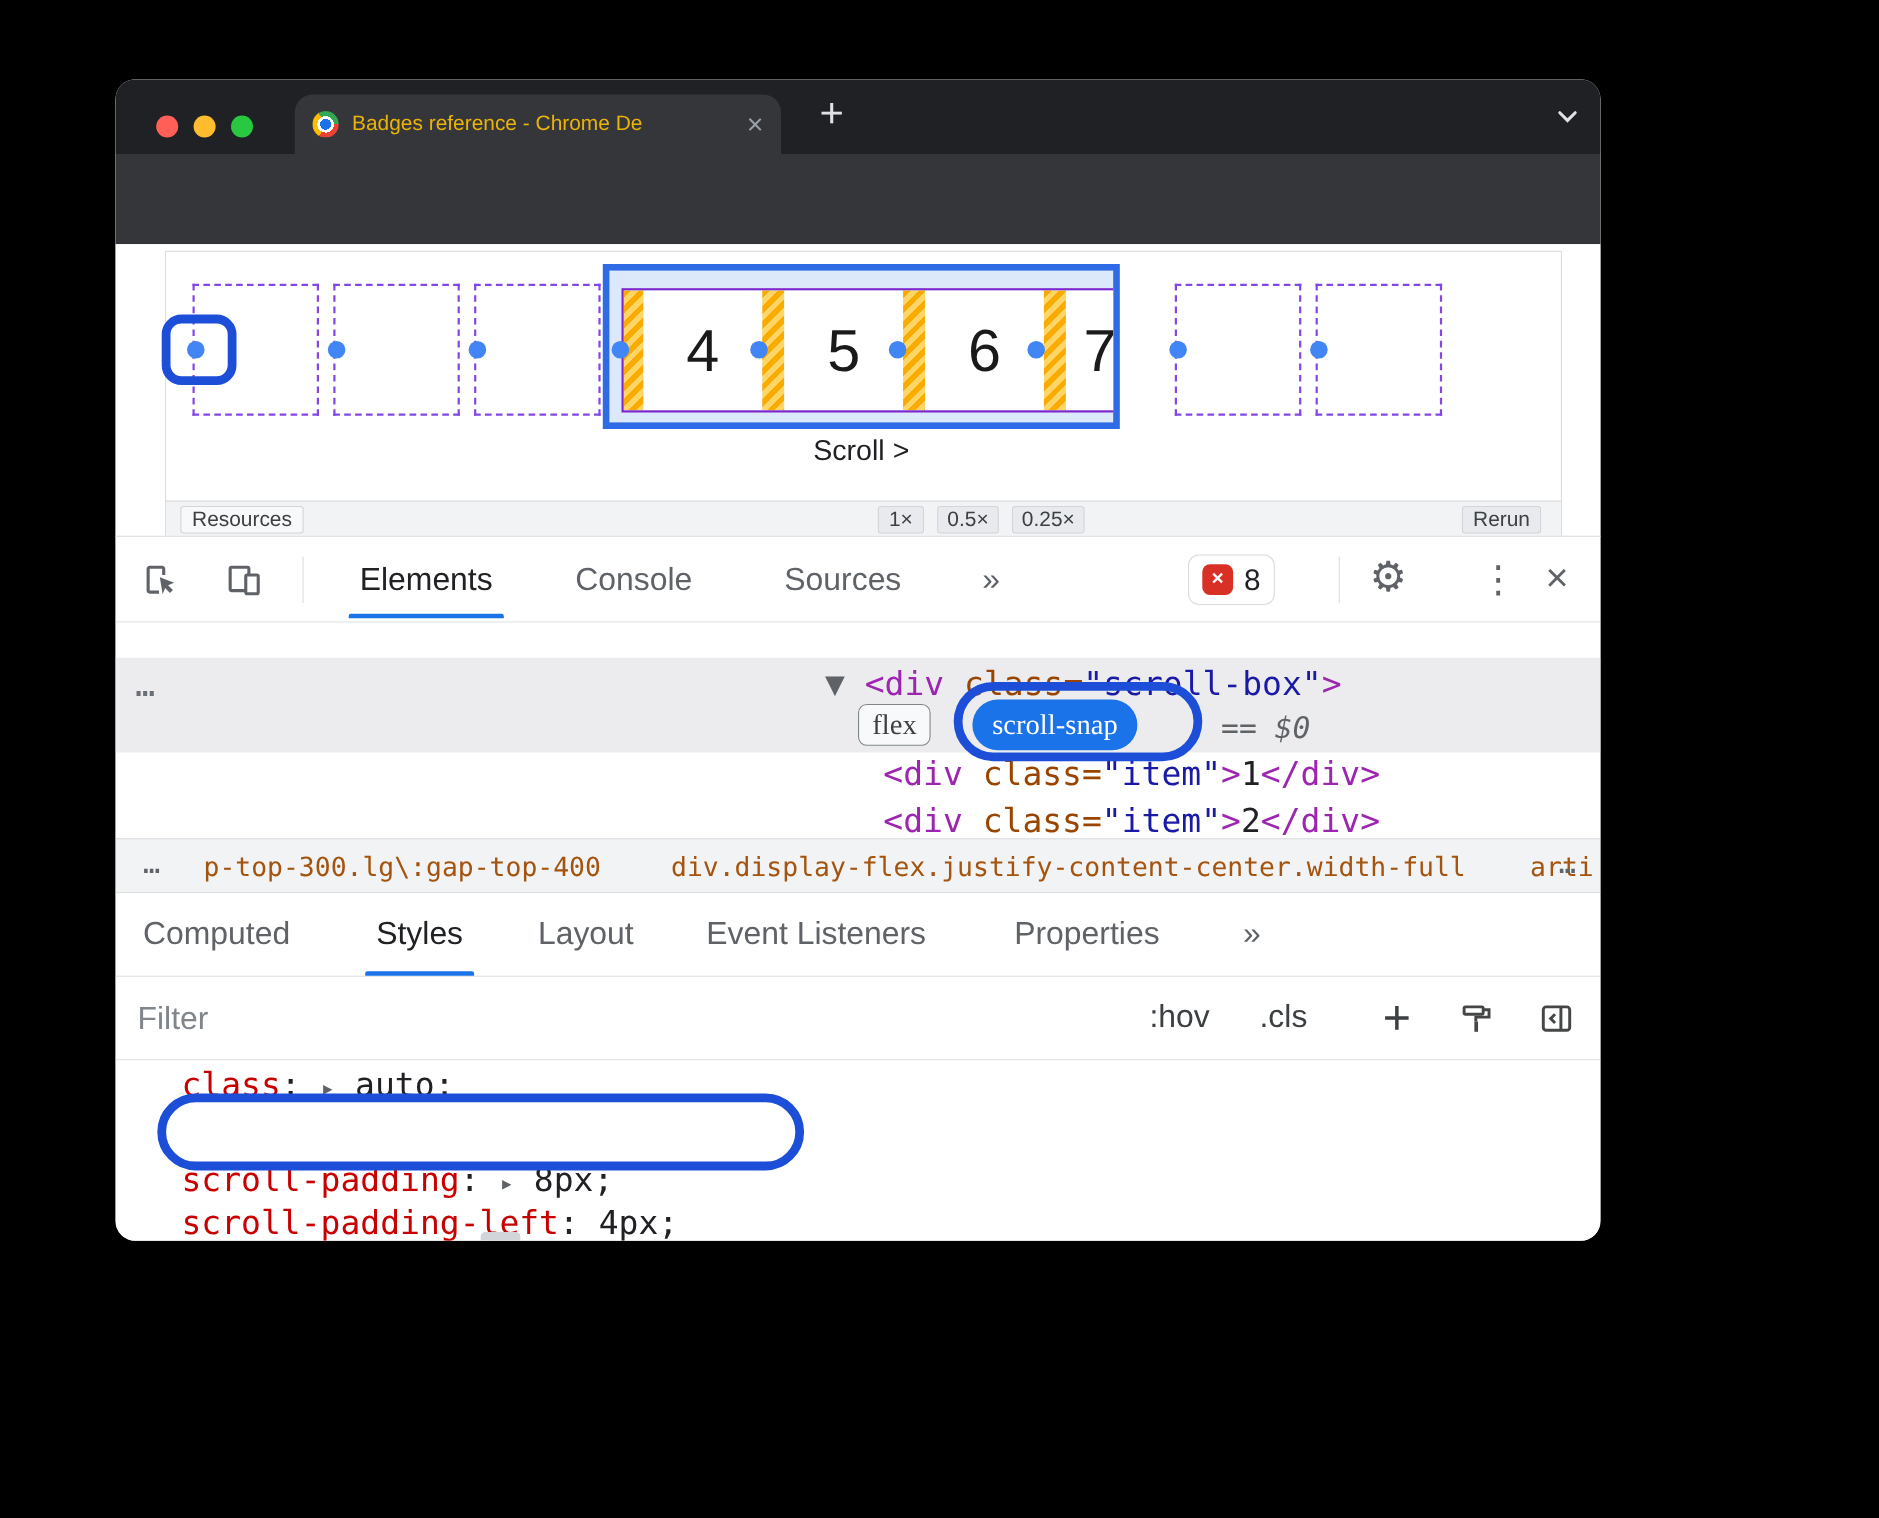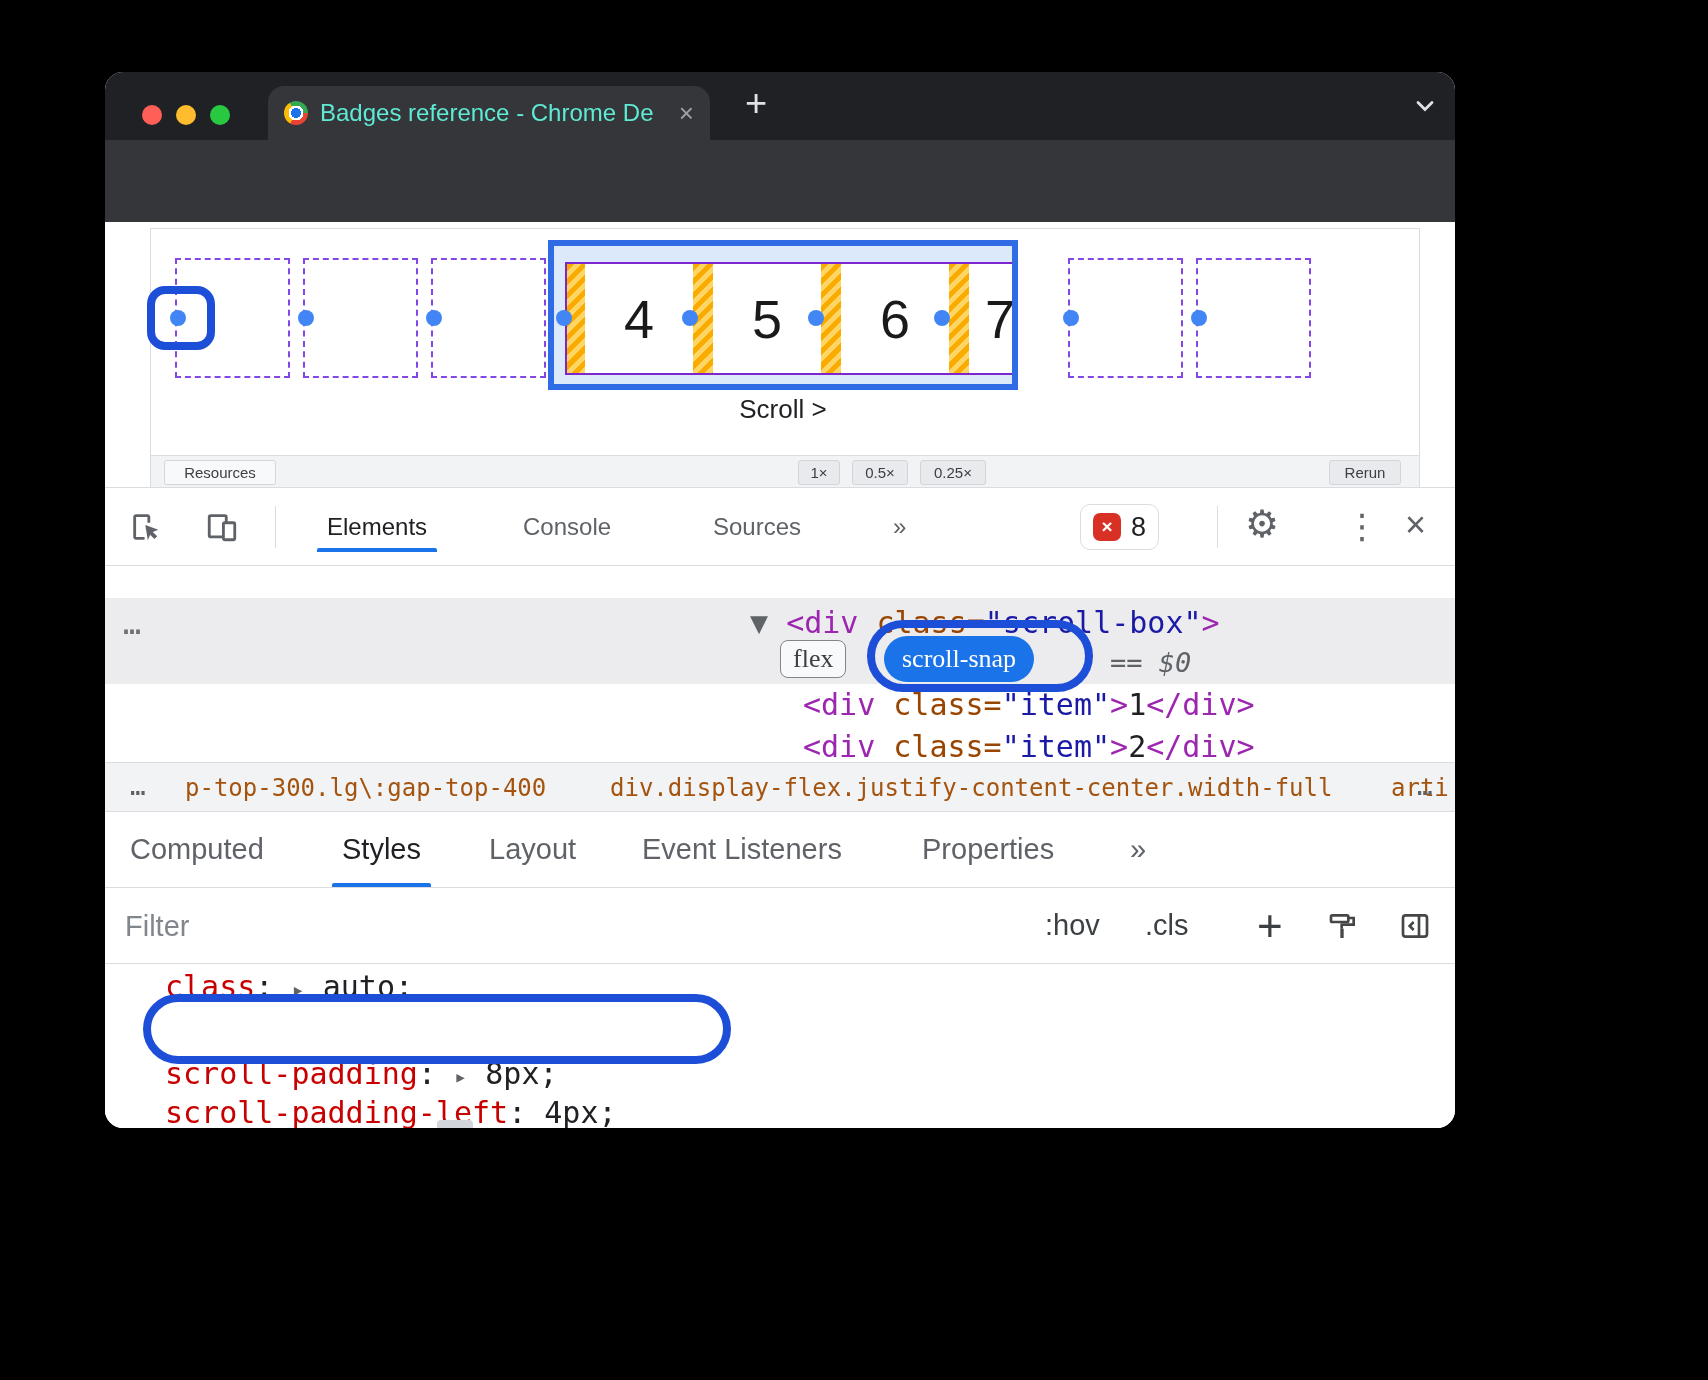--- a/index.html
+++ b/index.html
@@ -10,21 +10,21 @@
   .window{position:absolute;left:105px;top:72px;width:1350px;height:1056px;border-radius:18px;overflow:hidden;background:#fff}
 
   
   .tabstrip{position:absolute;left:0;top:0;width:100%;height:68px;background:#202124}
   .traffic{position:absolute;width:20px;height:20px;border-radius:50%;top:33px}
   .t-red{left:37px;background:#ff5f57}.t-yel{left:71px;background:#febc2e}.t-grn{left:105px;background:#28c840}
   .tab{position:absolute;left:163px;top:14px;width:442px;height:54px;background:#35363a;border-radius:16px 16px 0 0;display:flex;align-items:center;padding:0 16px;gap:12px}
   .favicon{width:24px;height:24px;border-radius:50%;flex:none;
     background:radial-gradient(circle at 50% 50%, #1a73e8 0 5px, #fff 5px 7.5px, rgba(0,0,0,0) 7.5px),
     conic-gradient(from 90deg,#ea4335 0 33%,#fbbc05 33% 66%,#34a853 66% 100%)}
-  .tab-title{flex:1;color:#5eead4;font-size:24px;white-space:nowrap;overflow:hidden}
+  .tab-title{flex:1;color:#eab308;font-size:19px;white-space:nowrap;overflow:hidden}
   .tab-close{color:#9aa0a6;font-size:26px;line-height:26px}
   .newtab{position:absolute;left:640px;top:10px;color:#dee1e6;font-size:38px;font-weight:300}
   .tsr-chev{position:absolute;left:1306px;top:20px}
 
   
   .navbar{position:absolute;left:0;top:68px;width:100%;height:82px;background:#35363a}
   .nav-ic{position:absolute;color:#e8eaed;font-size:34px;top:88px}
   .urlbar{position:absolute;left:195px;top:85px;width:845px;height:48px;border-radius:24px;background:#202124;display:flex;align-items:center;padding:0 20px;gap:14px}
   .info-ic{color:#9aa0a6;font-size:26px}
   .url-text{color:#e8eaed;font-size:27px;white-space:nowrap;overflow:hidden}
@@ -39,27 +39,27 @@
   .snap-focus{position:absolute;left:443px;top:168px;width:470px;height:150px;border:6px solid #2e6be5;background:rgba(144,188,244,.32);overflow:hidden}
   .snap-inner{position:absolute;left:11px;top:16px;width:460px;height:113px;border:2px solid #7d26cd;display:flex;overflow:hidden;background:rgba(255,255,255,.15)}
   .gap-band{flex:0 0 20px;background:repeating-linear-gradient(135deg,#f9ab00 0 5px,#ffd666 5px 10px)}
   .gap-band.first{flex-basis:18px}
   .snap-item{flex:0 0 108px;background:#fff;display:flex;align-items:center;justify-content:center;font-size:54px;color:#1a1a1a}
   .snap-item.last{flex:0 0 62px}
   .sdot{position:absolute;top:238px;width:16px;height:16px;border-radius:50%;background:#4285f4;z-index:5}
   .scroll-hint{position:absolute;left:443px;top:322px;width:470px;text-align:center;font-size:26px;font-weight:500;color:#202124}
 
   .res-bar{position:absolute;left:46px;top:383px;width:1268px;height:33px;background:#f1f3f4;border-top:1px solid #dadce0}
-  .chip{position:absolute;top:4px;height:25px;background:#e8eaed;border:1px solid #d2d5da;border-radius:3px;font-size:15px;color:#3c4043;display:flex;align-items:center;justify-content:center}
+  .chip{position:absolute;top:4px;height:25px;background:#e8eaed;border:1px solid #d2d5da;border-radius:3px;font-size:19px;color:#3c4043;display:flex;align-items:center;justify-content:center}
 
   
   .dt-toolbar{position:absolute;left:0;top:415px;width:100%;height:79px;background:#fff;border-top:1px solid #dadce0;border-bottom:1px solid #dadce0}
   .dt-ic{position:absolute;top:22px}
   .vdiv{position:absolute;top:18px;width:1px;height:42px;background:#dadce0}
-  .dt-tab{position:absolute;top:0;height:64px;line-height:78px;font-size:24px;color:#5f6368}
+  .dt-tab{position:absolute;top:0;height:74px;line-height:78px;font-size:29px;color:#5f6368}
   .dt-tab.active{color:#202124}
   .dt-tab.active::after{content:"";position:absolute;left:-10px;right:-10px;bottom:0;height:4px;background:#1a73e8;border-radius:2px 2px 0 0}
   .err-pill{position:absolute;left:975px;top:16px;height:46px;border:1px solid #dadce0;border-radius:10px;display:flex;align-items:center;gap:10px;padding:0 12px}
   .err-ic{width:28px;height:28px;border-radius:7px;background:#d93025;color:#fff;font-size:19px;font-weight:bold;display:flex;align-items:center;justify-content:center}
   .err-count{font-size:27px;color:#202124}
   .txt-ic{position:absolute;color:#5f6368}
 
   
   .dt-tree{position:absolute;left:0;top:494px;width:100%;height:196px;background:#fff;overflow:hidden;font-family:"DejaVu Sans Mono","Liberation Mono",monospace;font-size:30px}
   .sel-band{position:absolute;left:0;top:32px;width:100%;height:86px;background:#ececee}

